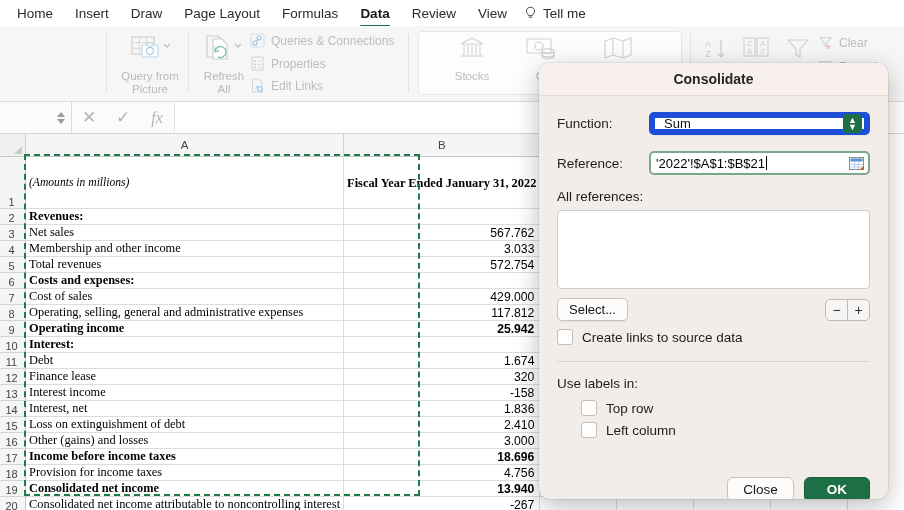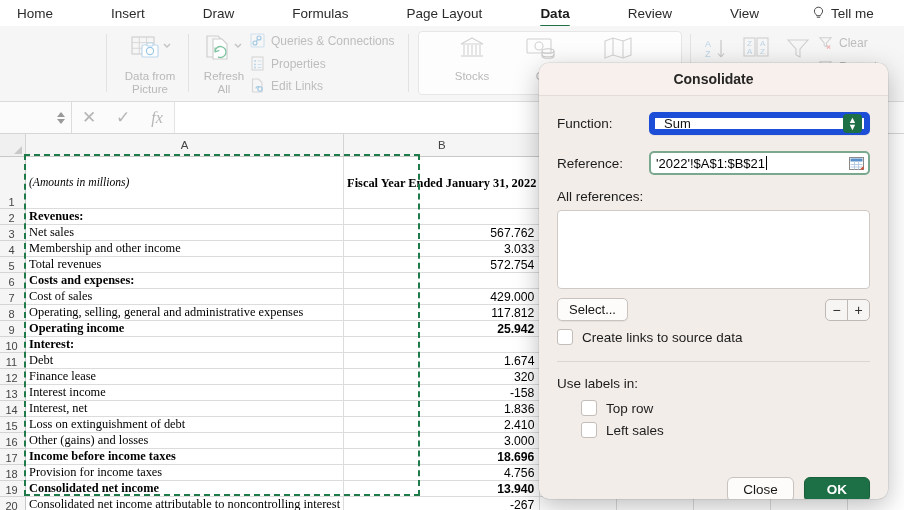--- a/index.html
+++ b/index.html
@@ -10,21 +10,20 @@
     -webkit-font-smoothing:antialiased;
   }
 
   
   #ribbon-tabs{
     position:absolute;left:0;top:0;width:904px;height:26px;
     background:#ffffff;
     display:flex;align-items:center;
     padding-left:6px;
     box-sizing:border-box;
-    gap:36px;
   }
   .rtab{
     position:relative;
     font-size:13.5px;color:#2b2b2b;
     padding:0 11px;height:26px;
     display:flex;align-items:center;
     white-space:nowrap;
     cursor:default;
   }
   .rtab.active{font-weight:bold;color:#1a1a1a;}
@@ -213,24 +212,24 @@
   <div class="rtab">
       <span>Home</span>
     </div>
   <div class="rtab">
       <span>Insert</span>
     </div>
   <div class="rtab">
       <span>Draw</span>
     </div>
   <div class="rtab">
+      <span>Page Layout</span>
+    </div>
+  <div class="rtab">
       <span>Formulas</span>
-    </div>
-  <div class="rtab">
-      <span>Page Layout</span>
     </div>
   <div class="rtab active">
       <span>Data</span>
       <span class="tabline"></span>
     </div>
   <div class="rtab">
       <span>Review</span>
     </div>
   <div class="rtab">
       <span>View</span>
@@ -252,21 +251,21 @@
     <div class="glyph">
       <svg width="52" height="34" viewBox="0 0 52 34">
         <rect x="8" y="5" width="22" height="17" fill="none" stroke="#cdcdcd" stroke-width="1.1"></rect>
         <path d="M8 10.6h22M8 16.3h22M15.3 5v17M22.6 5v17" stroke="#d8d8d8" stroke-width="1"></path>
         <rect x="18" y="13" width="16" height="12" rx="1.6" fill="#fff" stroke="#bcd8ec" stroke-width="1.2"></rect>
         <rect x="23" y="11" width="6" height="3" rx="1" fill="#fff" stroke="#bcd8ec" stroke-width="1.1"></rect>
         <circle cx="26" cy="19" r="3.6" fill="none" stroke="#9cc8e8" stroke-width="1.2"></circle>
         <path d="M40 12l3 3 3-3" fill="none" stroke="#c2c2c2" stroke-width="1.4"></path>
       </svg>
     </div>
-    <div class="cap">Data from
+    <div class="cap">Query from
 Picture</div>
   </div>
   <div class="vsep" style="left:188px;"></div>
 
   <div class="rbtn" style="left:193px;width:62px;">
     <div class="glyph">
       <svg width="50" height="34" viewBox="0 0 50 34">
         <path d="M8 4h11l5 5v16H8z" fill="none" stroke="#cdcdcd" stroke-width="1.1"></path>
         <path d="M14 7h9l5 5v15h-14z" fill="#fff" stroke="#cdcdcd" stroke-width="1.1"></path>
         <path d="M16 20a5.5 5.5 0 1 1 3 4.9" fill="none" stroke="#7fc3a0" stroke-width="1.3"></path>
@@ -667,21 +666,21 @@
     <div class="hr"></div>
 
     <div class="sectitle">Use labels in:</div>
 
     <div class="ckrow sub-ck">
       <span class="ckbox"></span>
       <span class="cklabel">Top row</span>
     </div>
     <div class="ckrow sub-ck" style="margin-top:6px;">
       <span class="ckbox"></span>
-      <span class="cklabel">Left sales</span>
+      <span class="cklabel">Left column</span>
     </div>
 
     <div class="footer">
       <div class="btn-close">Close</div>
       <div class="btn-ok">OK</div>
     </div>
   </div>
 </div>
 
 </body></html>

